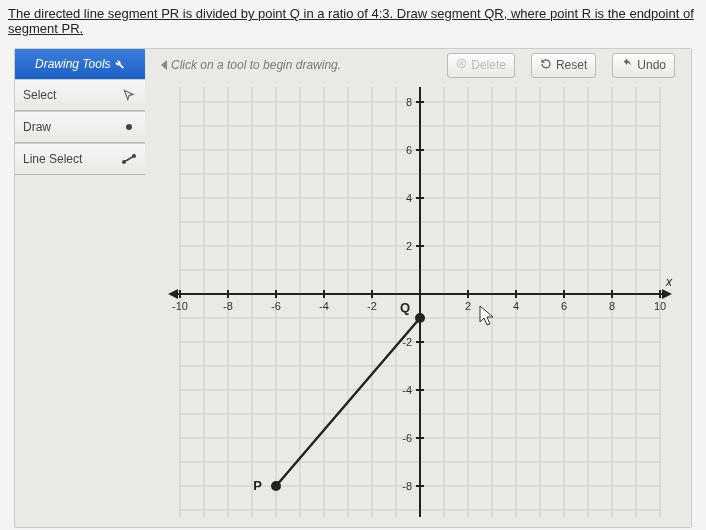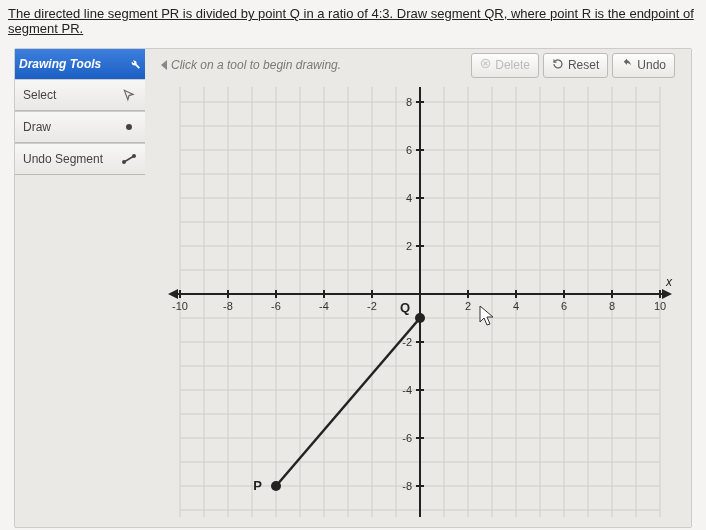--- a/index.html
+++ b/index.html
@@ -1,28 +1,28 @@
 <!DOCTYPE html>
 <html><head>
   <meta charset="utf-8">
   <style>
     * { margin: 0; padding: 0; box-sizing: border-box; font-family: Arial, sans-serif; }
     body { width: 706px; height: 530px; background: #f5f4f2; overflow: hidden; }
     .question { padding: 6px 8px; font-size: 13px; color: #222; background: #f5f4f2; text-decoration: underline; }
     .workspace { display: flex; margin: 6px 14px 0 14px; height: 480px; border: 1px solid #ccc; background: #eae9e6; border-radius: 2px; }
     .toolbox { width: 130px; display: flex; flex-direction: column; }
-    .toolbox-header { background: linear-gradient(#3d7fdc, #1c5fc5); color: #fff; font-size: 12px; font-weight: bold; padding: 8px 4px; display: flex; align-items: center; justify-content: space-between; font-style: italic; }
+    .toolbox-header { background: linear-gradient(#3d7fdc, #1c5fc5); color: #fff; font-size: 12px; font-weight: normal; padding: 8px 20px; display: flex; align-items: center; justify-content: space-between; font-style: italic; }
     .toolbox-header .tool-icon svg{ display:block;}
     .tool-item { background: linear-gradient(#f7f7f5,#e9e8e5); border-top: 1px solid #ccc; border-bottom: 1px solid #bbb; padding: 7px 8px; font-size: 12px; color: #444; display: flex; align-items: center; justify-content: space-between; cursor: pointer; }
     .tool-item .tool-icon { width: 16px; height: 16px; display: flex; align-items: center; justify-content: center; }
     .canvas-area { flex: 1; position: relative; background: #eae9e6; }
     .top-bar { position: absolute; top: 0; left: 0; right: 0; height: 32px; display: flex; align-items: center; padding: 0 16px; }
     .hint { font-size: 12px; color: #7a7a78; font-style: italic; display: flex; align-items: center; gap:4px;}
     .hint .triangle { width:0;height:0;border-top:5px solid transparent;border-bottom:5px solid transparent;border-right:6px solid #888;}
-    .action-buttons { margin-left: auto; display: flex; gap: 4px; justify-content: flex-end; }
+    .action-buttons { margin-left: auto; display: flex; gap: 16px; justify-content: flex-end; }
     .action-btn { background: linear-gradient(#fdfdfb,#e9e8e5); border: 1px solid #bbb; border-radius: 3px; padding: 4px 8px; font-size: 12px; color: #555; display: flex; align-items: center; gap: 4px; cursor: pointer; }
     .action-btn.disabled { color: #bbb; cursor: default; }
     .chart-svg { position: absolute; top: 38px; left: 20px; }
   </style>
 </head>
 <body>
 
 <div class="question">The directed line segment PR is divided by point Q in a ratio of 4:3. Draw segment QR, where point R is the endpoint of segment PR.</div>
 
 <div class="workspace">
@@ -45,21 +45,21 @@
     </div>
     <div class="tool-item">
       <span>Draw</span>
       <span class="tool-icon">
         <svg width="8" height="8">
             <circle cx="4" cy="4" r="3" fill="#444"></circle>
           </svg>
       </span>
     </div>
     <div class="tool-item">
-      <span>Undo Segment</span>
+      <span>Line Select</span>
       <span class="tool-icon">
         <svg width="16" height="12">
             <circle cx="3" cy="9" r="2" fill="#444"></circle>
             <line x1="3" y1="9" x2="13" y2="3" stroke="#444" stroke-width="1.5"></line>
             <circle cx="13" cy="3" r="2" fill="#444"></circle>
           </svg>
       </span>
     </div>
   </div>
 

